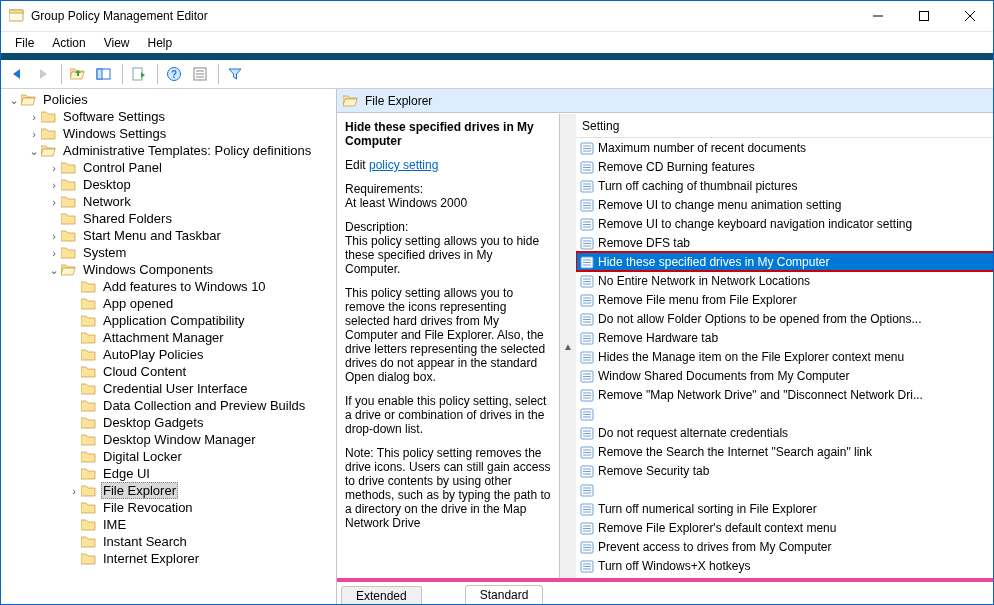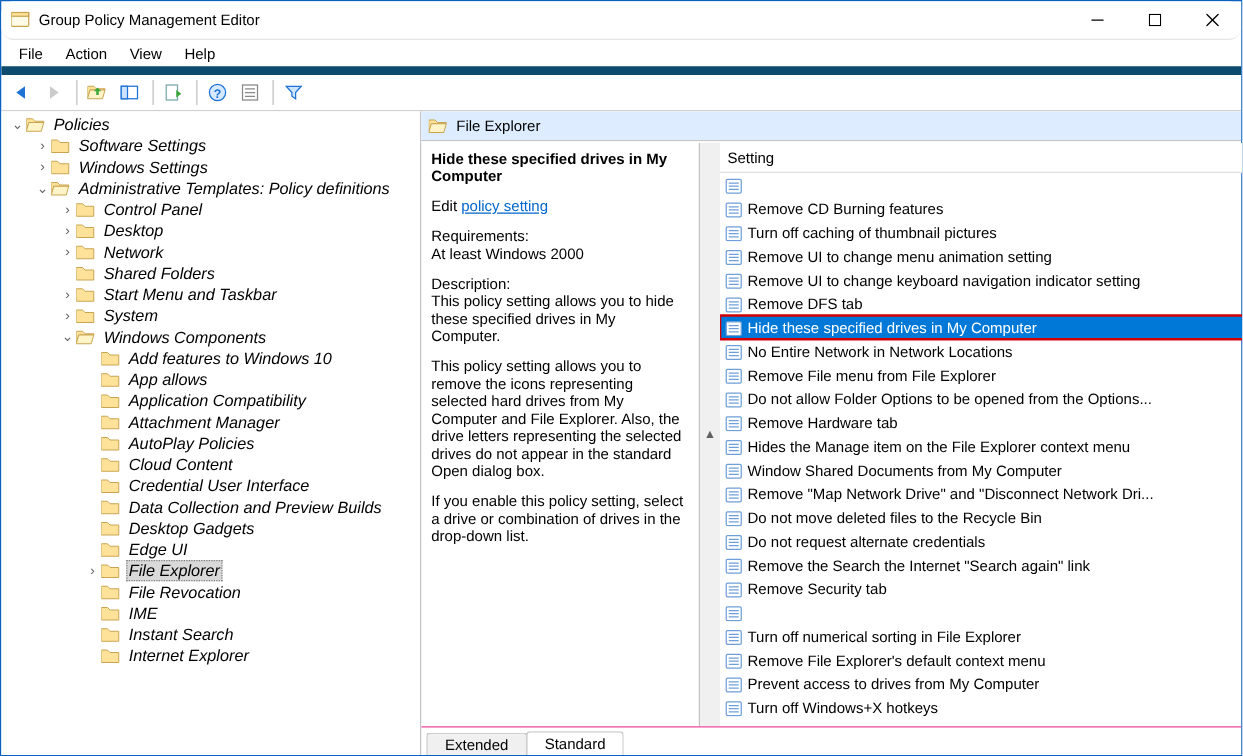--- a/index.html
+++ b/index.html
@@ -1,18 +1,18 @@
 <!DOCTYPE html>
 <html><head>
 <meta charset="utf-8">
 <style>
   html, body { margin: 0; padding: 0; font-family: "Segoe UI", Tahoma, sans-serif; font-size: 13px; color: #000; background: #fff; }
   .window { width: 994px; height: 605px; border: 1px solid #0a62c0; display: flex; flex-direction: column; box-sizing: border-box; overflow: hidden; }
   
-  .titlebar { height: 30px; background: #fff; display: flex; align-items: center; border-bottom: 1px solid #e6e6e6; border-radius: 10px; }
+  .titlebar { height: 30px; background: #fff; display: flex; align-items: center; border-bottom: 1px solid #e6e6e6; }
   .titlebar .icon { margin: 0 6px 0 8px; }
   .titlebar .title { flex: 1; font-size: 12px; }
   .winbtn { width: 46px; height: 30px; display: flex; align-items: center; justify-content: center; font-family: inherit; }
   
   .menubar { height: 21px; display: flex; align-items: center; gap: 2px; padding-left: 6px; font-size: 12px; border-bottom: 7px solid #0c4a6e; }
   .menubar span { padding: 2px 8px; }
   
   .toolbar { height: 28px; display: flex; align-items: center; gap: 0px; padding-left: 4px; border-bottom: 1px solid #d0d0d0; }
   .tbtn { width: 24px; height: 24px; display: flex; align-items: center; justify-content: center; margin-right: 2px; }
   .tsep { width: 1px; height: 20px; background: #c0c0c0; margin: 0 4px; }
@@ -20,40 +20,40 @@
   .body { flex: 1; display: flex; overflow: hidden; }
   .tree-pane { width: 335px; border-right: 1px solid #c5c5c5; overflow: auto; padding-top: 2px; background: #fff; }
   .content-pane { flex: 1; display: flex; flex-direction: column; overflow: hidden; }
   
   .tree ul { list-style: none; margin: 0; padding-left: 20px; }
   .tree > ul { padding-left: 6px; }
   .tree li { white-space: nowrap; }
   .row { display: flex; align-items: center; height: 17px; }
   .tw { width: 14px; text-align: center; color: #606060; font-size: 11px; user-select: none; line-height: 14px; }
   .folder-icon { margin-right: 4px; flex-shrink: 0; }
-  .node-label { padding: 0 2px; font-style: italic; }
+  .node-label { padding: 0 2px; }
   .node-label.sel { background: #d9d9d9; border: 1px dotted #808080; padding: 0 1px; }
   
   .path-header { height: 23px; background: #ddedff; display: flex; align-items: center; padding-left: 6px; gap: 6px; border-bottom: 1px solid #c5c5c5; font-size: 12px; }
   .content-split { flex: 1; display: flex; overflow: hidden; border-top: 1px solid #fff; }
   .desc-pane { width: 206px; padding: 6px 8px; border-right: 1px solid #c5c5c5; overflow: hidden; font-size: 12px; position: relative; }
   .desc-pane b { font-weight: 600; }
   a.link { color: #0066cc; text-decoration: underline; }
   .desc-block { margin-top: 10px; }
   .list-pane { flex: 1; position: relative; overflow-x: auto; overflow-y: hidden; }
   .list-inner { min-width: 560px; height: 100%; display: flex; flex-direction: column; }
   .cols { display: flex; height: 23px; background: #fff; border-bottom: 1px solid #e0e0e0; }
   .col { display: flex; align-items: center; padding-left: 6px; border-right: 1px solid #e0e0e0; font-size: 12px; }
   .col.setting { flex: 1; }
   .rows { flex: 1; overflow-y: auto; overflow-x: hidden; }
   .srow { display: flex; align-items: center; height: 19px; font-size: 12px; }
   .srow .c1 { flex: 1; display: flex; align-items: center; padding-left: 4px; gap: 4px; overflow: hidden; text-overflow: ellipsis; white-space: nowrap; }
   .srow.selected { background: #0078d7; color: #fff; }
   .srow.hl { outline: 2px solid #d40000; outline-offset: -1px; }
-  .tabs { height: 22px; border-top: 1px solid #ec4899; display: flex; align-items: flex-end; padding-left: 4px; font-size: 12px; }
+  .tabs { height: 22px; border-top: 4px solid #ec4899; display: flex; align-items: flex-end; padding-left: 4px; font-size: 12px; gap: 44px; }
   .tab { padding: 2px 14px; border: 1px solid #c5c5c5; border-bottom: none; border-top-left-radius: 3px; border-top-right-radius: 3px; margin-right: -1px; background: #fff; position: relative; }
   .tab:not(.active) { background: #f0f0f0; top: 1px; }
   .scroll-hint { width: 16px; background: #f0f0f0; display:flex; align-items:center; justify-content:center; color:#606060; font-size:10px; user-select:none; }
   svg { display: block; }
 </style>
 </head>
 <body>
 
 <svg width="0" height="0" style="position:absolute">
   <defs>
@@ -277,21 +277,21 @@
                             </svg>
     <span class="node-label">Add features to Windows 10</span>
   </div>
                         </li>
                         <li>
                           <div class="row">
     <span class="tw"></span>
     <svg class="folder-icon" width="16" height="16">
                               <use href="#folder-closed"></use>
                             </svg>
-    <span class="node-label">App allows</span>
+    <span class="node-label">App opened</span>
   </div>
                         </li>
                         <li>
                           <div class="row">
     <span class="tw"></span>
     <svg class="folder-icon" width="16" height="16">
                               <use href="#folder-closed"></use>
                             </svg>
     <span class="node-label">Application Compatibility</span>
   </div>
@@ -341,20 +341,38 @@
     <span class="node-label">Data Collection and Preview Builds</span>
   </div>
                         </li>
                         <li>
                           <div class="row">
     <span class="tw"></span>
     <svg class="folder-icon" width="16" height="16">
                               <use href="#folder-closed"></use>
                             </svg>
     <span class="node-label">Desktop Gadgets</span>
+  </div>
+                        </li>
+                        <li>
+                          <div class="row">
+    <span class="tw"></span>
+    <svg class="folder-icon" width="16" height="16">
+                              <use href="#folder-closed"></use>
+                            </svg>
+    <span class="node-label">Desktop Window Manager</span>
+  </div>
+                        </li>
+                        <li>
+                          <div class="row">
+    <span class="tw"></span>
+    <svg class="folder-icon" width="16" height="16">
+                              <use href="#folder-closed"></use>
+                            </svg>
+    <span class="node-label">Digital Locker</span>
   </div>
                         </li>
                         <li>
                           <div class="row">
     <span class="tw"></span>
     <svg class="folder-icon" width="16" height="16">
                               <use href="#folder-closed"></use>
                             </svg>
     <span class="node-label">Edge UI</span>
   </div>
@@ -432,35 +450,37 @@
           <div class="desc-block">
             <span>Requirements:</span><br>
             <span>At least Windows 2000</span>
           </div>
           <div class="desc-block">
             <span>Description:</span><br>
             <span>This policy setting allows you to hide these specified drives in My Computer.</span>
           </div>
           <div class="desc-block"><span>This policy setting allows you to remove the icons representing selected hard drives from My Computer and File Explorer. Also, the drive letters representing the selected drives do not appear in the standard Open dialog box.</span></div>
           <div class="desc-block"><span>If you enable this policy setting, select a drive or combination of drives in the drop-down list.</span></div>
+          <div class="desc-block"><span>Note: This policy setting removes the drive icons. Users can still gain access to drive contents by using other methods, such as by typing the path to a directory on the drive in the Map Network Drive</span></div>
         </div>
         <div class="scroll-hint">▲</div>
 
         <div class="list-pane">
           <div class="list-inner">
             <div class="cols">
               <div class="col setting">Setting</div>
 
             </div>
             <div class="rows" id="settings-rows">
                 <div class="srow">
     <div class="c1">
       <svg width="14" height="14">
                       <use href="#setting-icon"></use>
                     </svg>
+      <span>Maximum number of recent documents</span>
     </div>
     </div>
                 <div class="srow">
     <div class="c1">
       <svg width="14" height="14">
                       <use href="#setting-icon"></use>
                     </svg>
       <span>Remove CD Burning features</span>
     </div>
     </div>
@@ -558,21 +578,20 @@
                       <use href="#setting-icon"></use>
                     </svg>
       <span>Remove "Map Network Drive" and "Disconnect Network Dri...</span>
     </div>
     </div>
                 <div class="srow">
     <div class="c1">
       <svg width="14" height="14">
                       <use href="#setting-icon"></use>
                     </svg>
-      <span>Do not move deleted files to the Recycle Bin</span>
     </div>
     </div>
                 <div class="srow">
     <div class="c1">
       <svg width="14" height="14">
                       <use href="#setting-icon"></use>
                     </svg>
       <span>Do not request alternate credentials</span>
     </div>
     </div>

